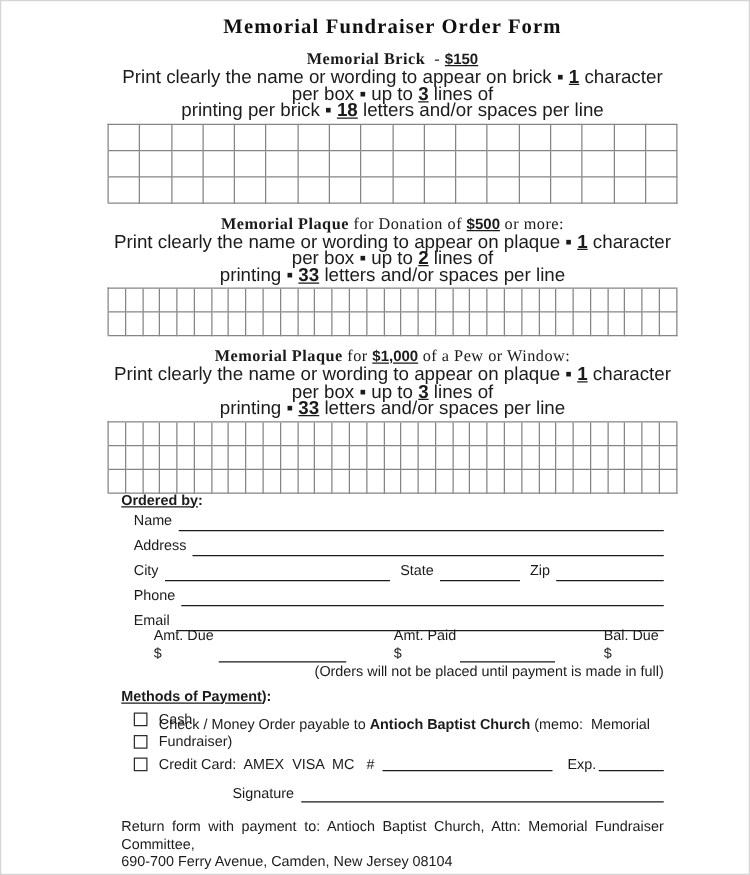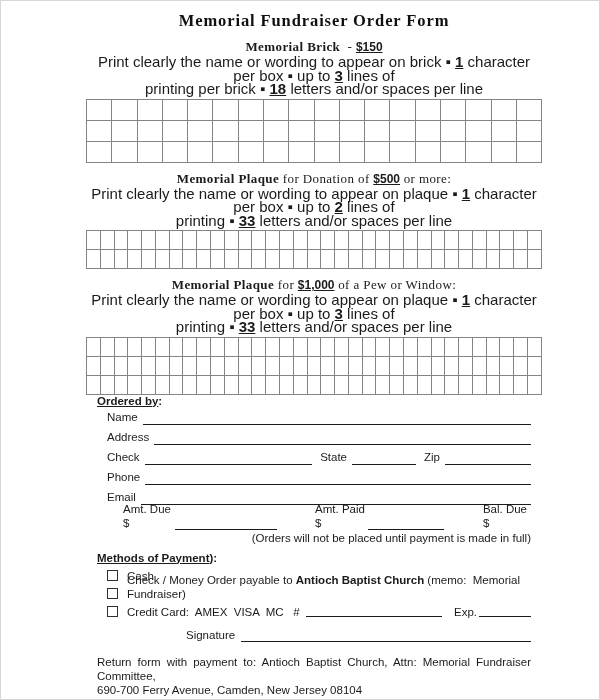--- a/index.html
+++ b/index.html
@@ -341,21 +341,21 @@
 
     <div class="frow">
       <span class="lab">Name</span>
       <span class="hline"></span>
     </div>
     <div class="frow">
       <span class="lab">Address</span>
       <span class="hline"></span>
     </div>
     <div class="frow">
-      <span class="lab">Check</span>
+      <span class="lab">City</span>
       <span class="hline"></span>
       <span class="lab mid">State</span>
       <span class="hline fixed" style="width:64px"></span>
       <span class="lab mid">Zip</span>
       <span class="hline fixed" style="width:86px"></span>
     </div>
     <div class="frow">
       <span class="lab">Phone</span>
       <span class="hline"></span>
     </div>

